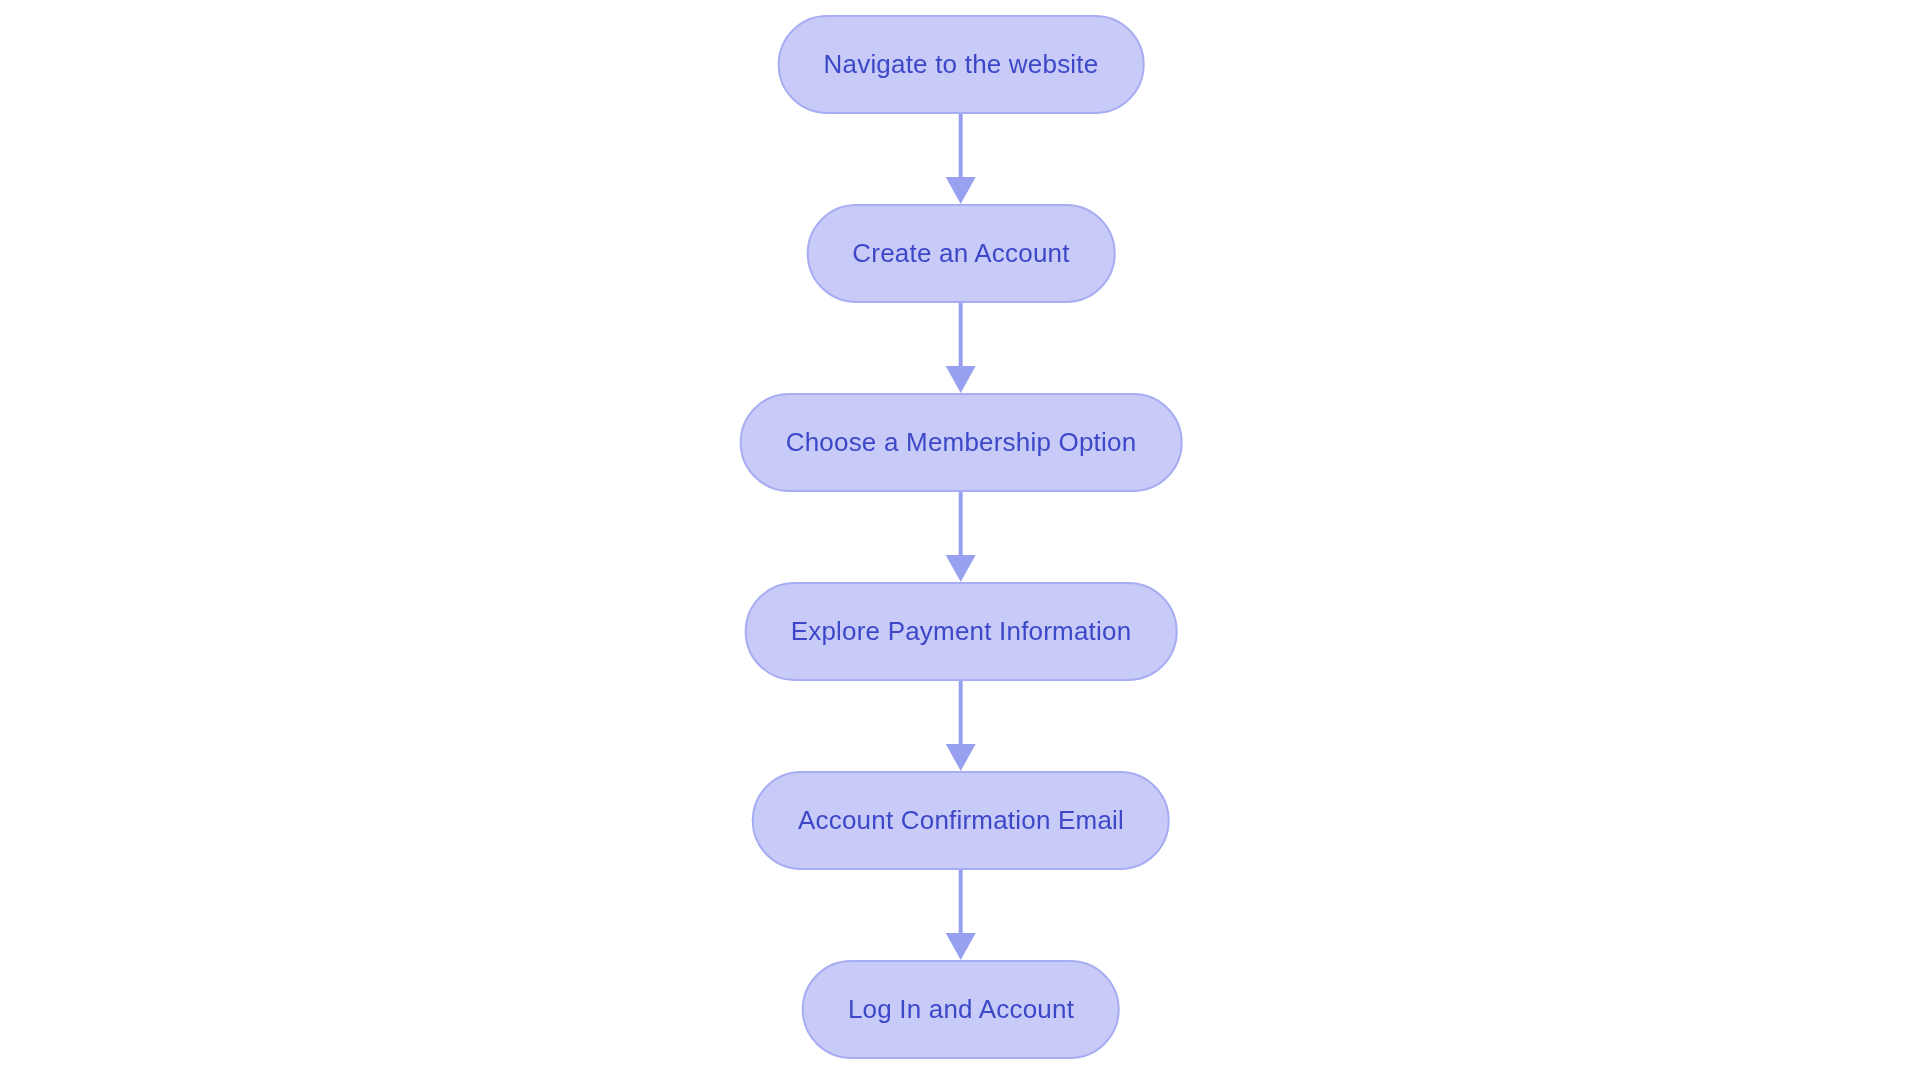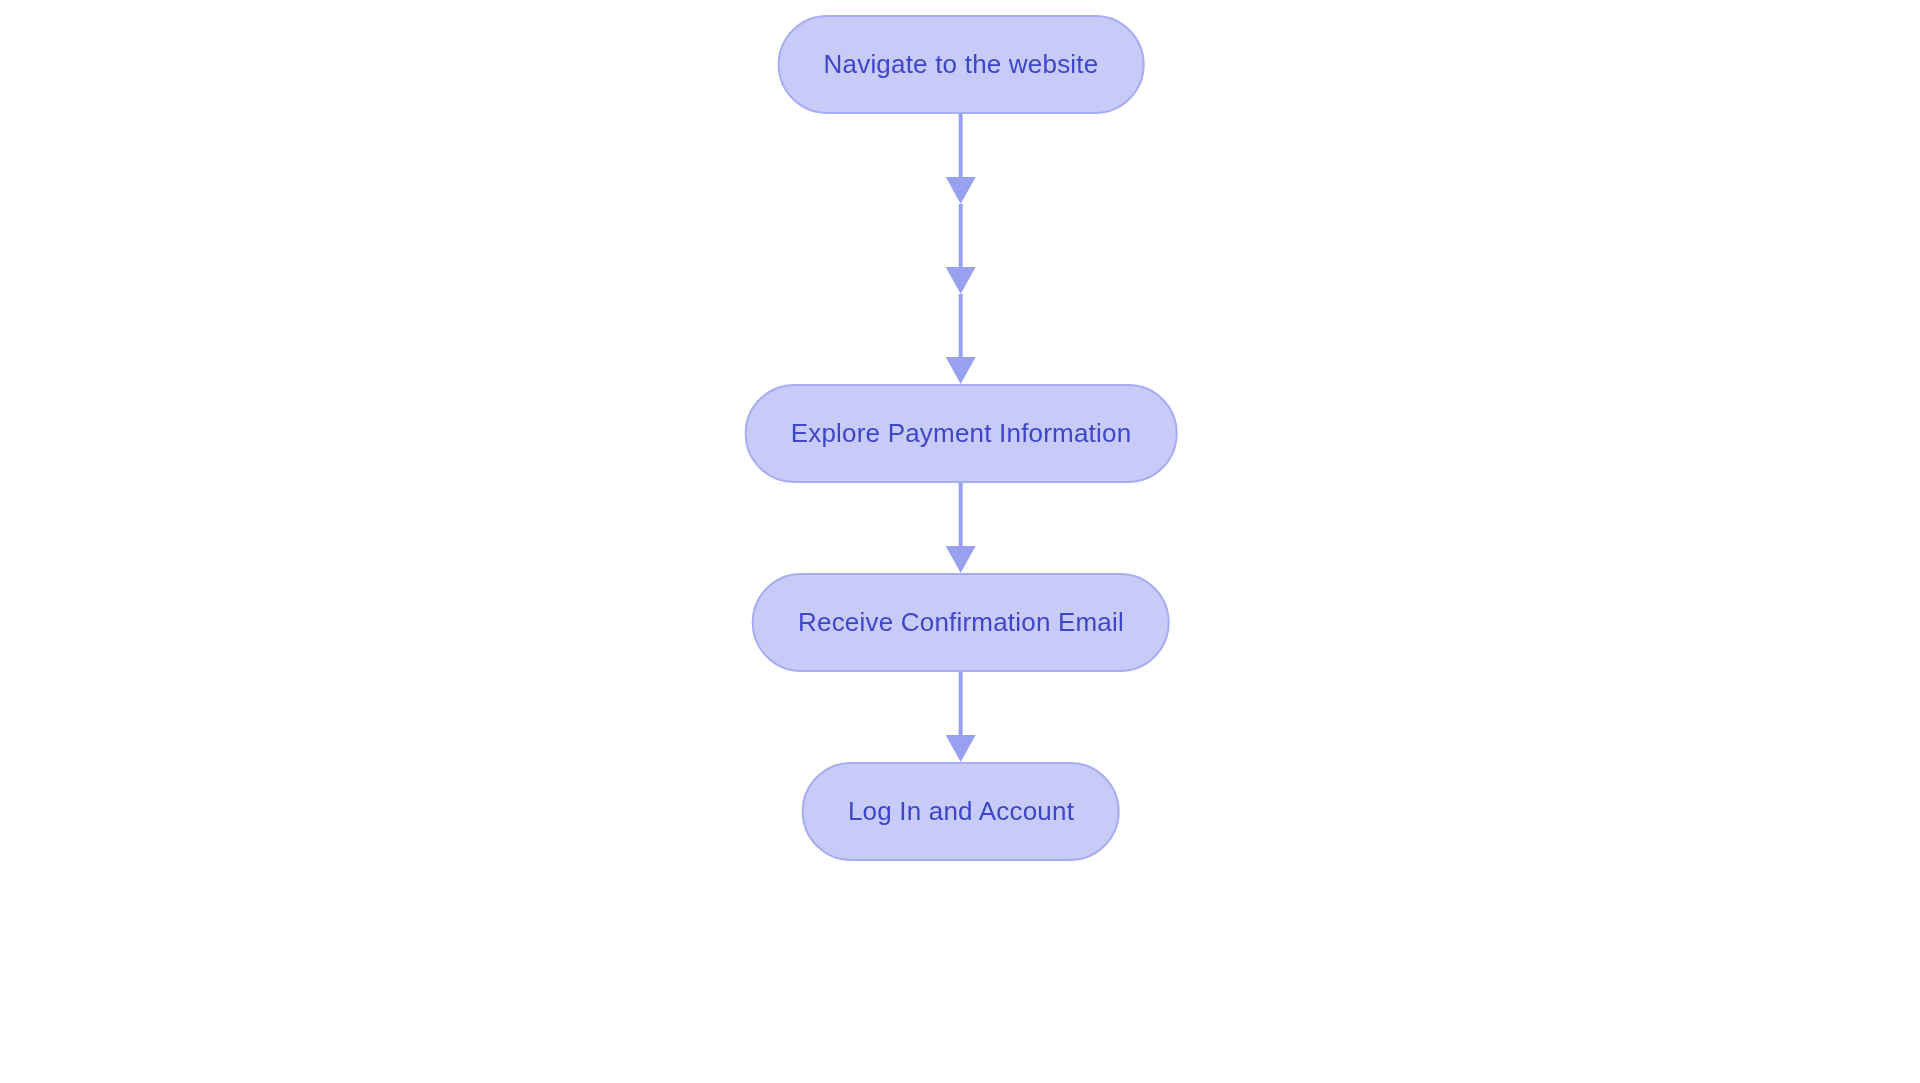--- a/index.html
+++ b/index.html
@@ -71,43 +71,49 @@
 
     <div class="node">
       <span class="node-label">Navigate to the website</span>
     </div>
 
     <svg class="arrow" viewBox="0 0 40 90">
       <line x1="20" y1="0" x2="20" y2="65"></line>
       <polygon points="5,63 35,63 20,90"></polygon>
     </svg>
 
+    <div class="node">
+      <span class="node-label">Create an Account</span>
+    </div>
 
     <svg class="arrow" viewBox="0 0 40 90">
       <line x1="20" y1="0" x2="20" y2="65"></line>
       <polygon points="5,63 35,63 20,90"></polygon>
     </svg>
 
+    <div class="node">
+      <span class="node-label">Choose a Membership Option</span>
+    </div>
 
     <svg class="arrow" viewBox="0 0 40 90">
       <line x1="20" y1="0" x2="20" y2="65"></line>
       <polygon points="5,63 35,63 20,90"></polygon>
     </svg>
 
     <div class="node">
       <span class="node-label">Explore Payment Information</span>
     </div>
 
     <svg class="arrow" viewBox="0 0 40 90">
       <line x1="20" y1="0" x2="20" y2="65"></line>
       <polygon points="5,63 35,63 20,90"></polygon>
     </svg>
 
     <div class="node">
-      <span class="node-label">Receive Confirmation Email</span>
+      <span class="node-label">Account Confirmation Email</span>
     </div>
 
     <svg class="arrow" viewBox="0 0 40 90">
       <line x1="20" y1="0" x2="20" y2="65"></line>
       <polygon points="5,63 35,63 20,90"></polygon>
     </svg>
 
     <div class="node">
       <span class="node-label">Log In and Account</span>
     </div>

